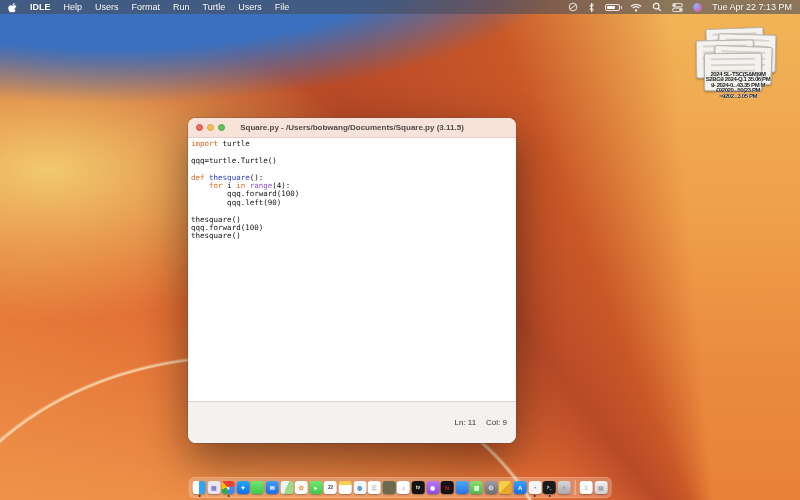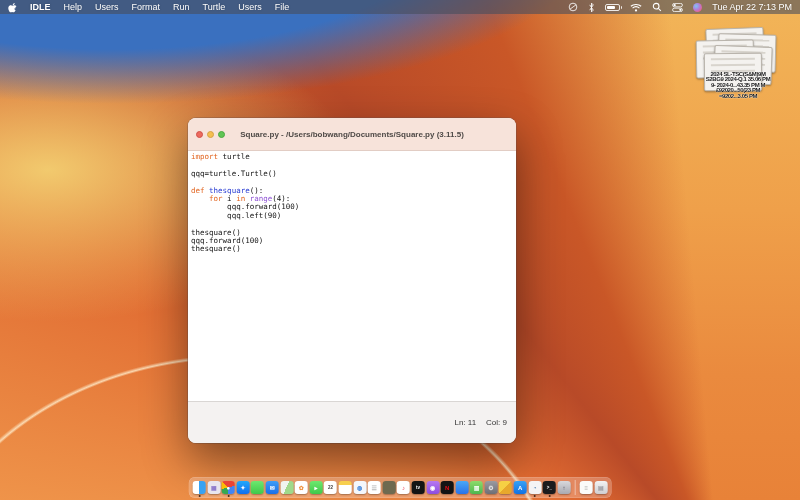--- a/index.html
+++ b/index.html
@@ -52,21 +52,21 @@
     text-shadow:0 0 1px #fff, 0 0 1px #fff; filter:blur(0.2px); }
 
   
   .window {
     position:absolute; left:188px; top:118px; width:328px; height:325px;
     border-radius:8px; background:#fff;
     box-shadow:0 18px 45px rgba(0,0,0,0.45), 0 0 0 1px rgba(120,90,80,0.35);
     overflow:hidden; z-index:20; display:flex; flex-direction:column;
   }
   .titlebar {
-    height:33px; background:#f7e3da; border-bottom:1px solid #e2cdc4;
+    height:20px; background:#f7e3da; border-bottom:1px solid #e2cdc4;
     display:flex; align-items:center; position:relative; flex:0 0 auto;
   }
   .lights { display:flex; gap:4px; margin-left:8px; }
   .light { width:7px; height:7px; border-radius:50%; }
   .light.red { background:#ed6a5e; border:0.5px solid #d05048; }
   .light.yellow { background:#f5bf4f; border:0.5px solid #d6a243; }
   .light.green { background:#61c554; border:0.5px solid #4aa93f; }
   .wtitle { position:absolute; left:0; right:0; text-align:center;
     font-size:8px; font-weight:bold; color:#4f4a47; pointer-events:none; }
   .editor { flex:1; background:#fff; padding:2px 8px 0 3px;

